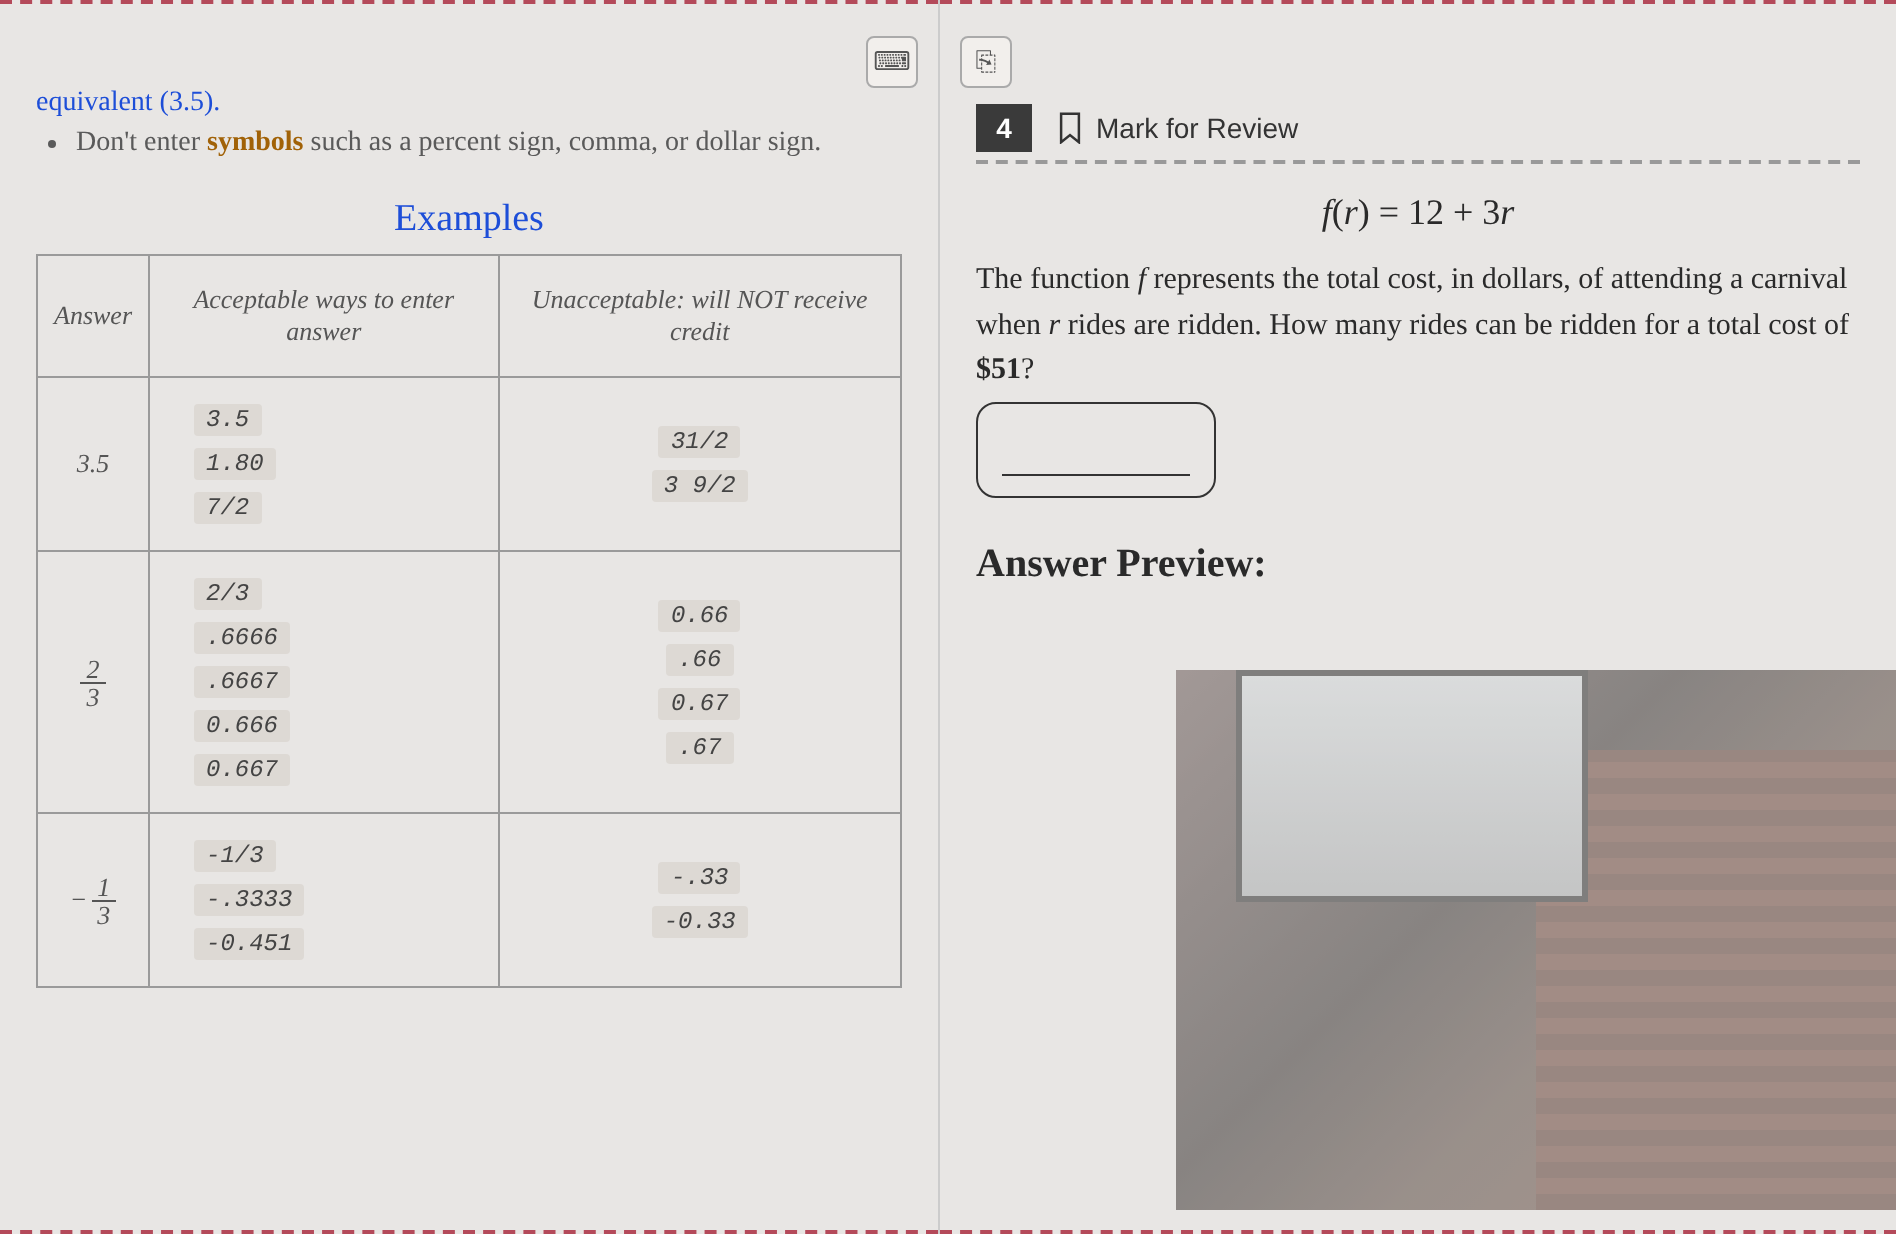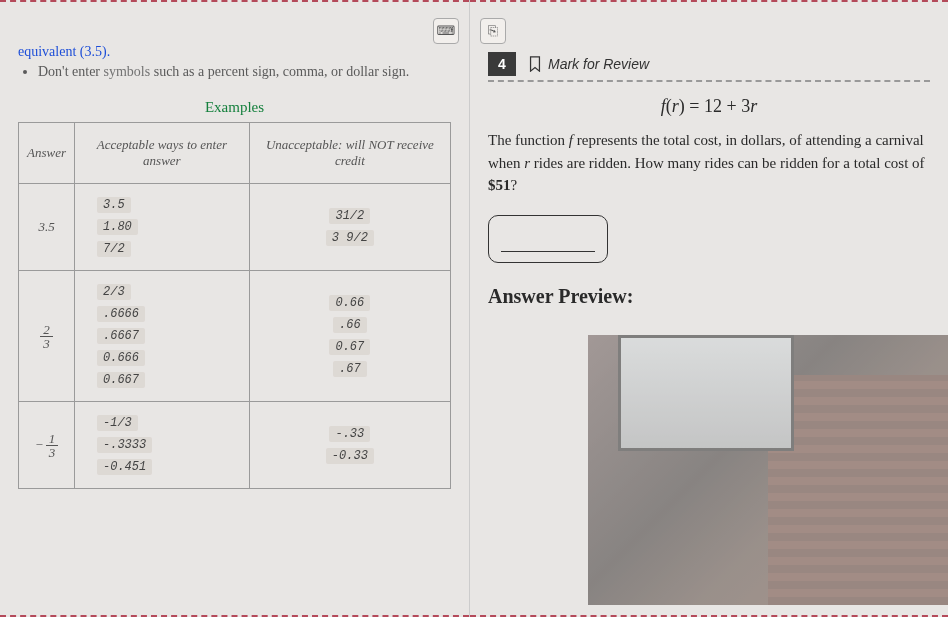--- a/index.html
+++ b/index.html
@@ -48,27 +48,27 @@
 
   .instructions {
     font-size: 14px;
     color: #5a5a5a;
     line-height: 1.4;
     margin-top: 4px;
     margin-bottom: 18px;
     padding-right: 40px;
   }
   .instructions .faded { color: #1d4ed8; margin-top: 32px; }
-  .instructions strong { color: #737373; font-weight: normal; }
+  .instructions strong { color: #a16207; font-weight: bold; }
   .instructions ul { list-style: disc; padding-left: 20px; }
 
   .examples-title {
     text-align: center;
-    font-size: 15px;
-    color: #15803d;
+    font-size: 19px;
+    color: #1d4ed8;
     margin-bottom: 6px;
   }
 
   table.examples {
     border-collapse: collapse;
     width: 100%;
     font-size: 13px;
     font-style: italic;
   }
   table.examples th, table.examples td {
@@ -118,36 +118,35 @@
     display: flex; align-items: center; justify-content: center;
     font-family: Arial, sans-serif;
     font-size: 14px;
     font-weight: bold;
   }
   .bookmark {
     display: inline-flex; align-items:center; gap:6px;
     font-size: 14px; color: #333;
     font-family: Arial, sans-serif;
     cursor: pointer;
-    font-style: italic;
   }
   .bookmark svg { width:14px; height:16px; }
 
   .equation {
     text-align: center;
     font-family: 'Times New Roman', serif;
     font-size: 18px;
     margin: 6px 0 12px 0;
     font-style: italic;
   }
   .equation .up { font-style: normal; }
   .q-text {
     font-size: 15px;
     line-height: 1.5;
-    margin-bottom: 18px;
+    margin-bottom: 4px;
     font-family: Georgia, serif;
   }
   .q-text .ital { font-style: italic; }
   .q-text strong { font-weight: bold; }
 
   .answer-box {
     width: 120px;
     height: 48px;
     border: 1.5px solid #333;
     border-radius: 10px;

